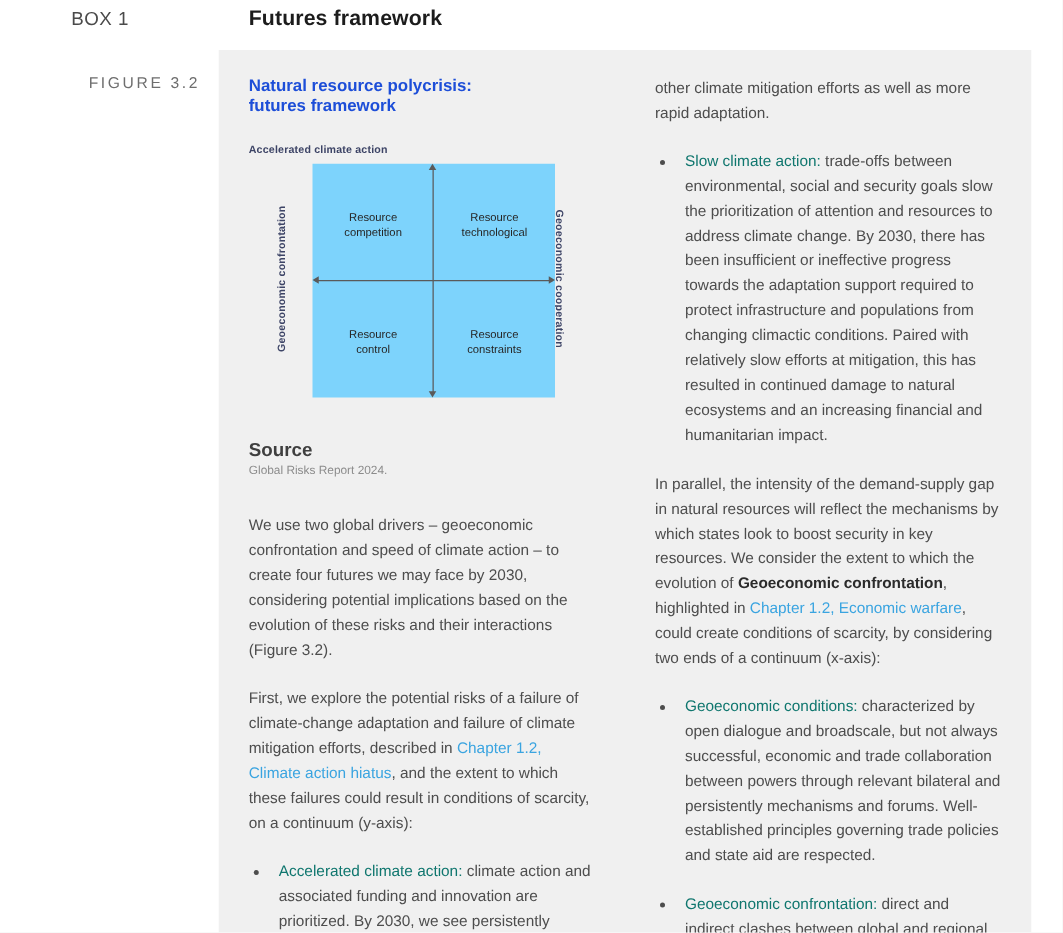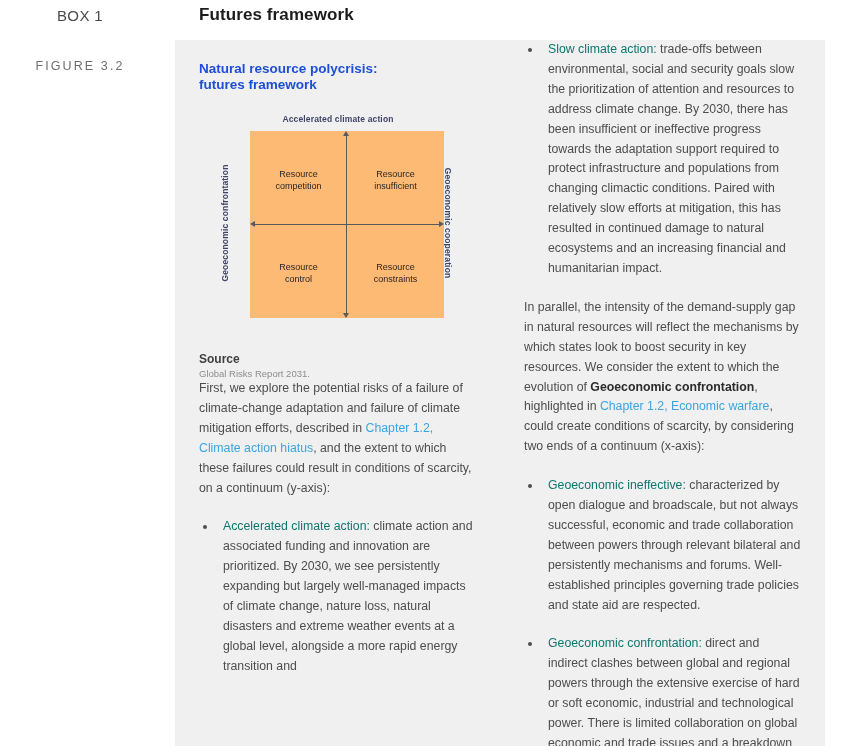--- a/index.html
+++ b/index.html
@@ -43,21 +43,21 @@
     color: #1c1c1c;
     letter-spacing: 0.1px;
   }
 
   
   .figure-label {
     position: absolute;
     left: 0;
     top: 59px;
     width: 160px;
-    text-align: center;
+    text-align: right;
     font-size: 12.5px;
     color: #6e6e6e;
     letter-spacing: 2.1px;
   }
 
   
   .panel {
     position: absolute;
     left: 175px;
     top: 40px;
@@ -92,21 +92,20 @@
   .diagram {
     position: relative;
     margin-top: 21px;
     width: 278px;
     height: 228px;
   }
   .axis-top-label,
   .axis-bottom-label {
     position: absolute;
     width: 278px;
-    text-align: center;
     font-size: 8.5px;
     font-weight: bold;
     color: #3d4466;
     letter-spacing: 0.15px;
   }
   .axis-top-label { top: 0px; left: 0; }
   .axis-bottom-label { top: 215px; left: 0; }
 
   .axis-left-label,
   .axis-right-label {
@@ -131,21 +130,21 @@
     text-align: center;
     transform: rotate(90deg);
   }
 
   .matrix {
     position: absolute;
     left: 51px;
     top: 17px;
     width: 194px;
     height: 187px;
-    background: #fdba74;
+    background: #7dd3fc;
   }
   .matrix .axis-h {
     position: absolute;
     left: 2px;
     top: 93px;
     width: 190px;
     height: 1px;
     background: #5a5a5a;
   }
   .matrix .axis-v {
@@ -193,21 +192,21 @@
     color: #262626;
   }
   .quad-tl { left: 0px;  top: 38px; }
   .quad-tr { left: 97px; top: 38px; }
   .quad-bl { left: 0px;  top: 131px; }
   .quad-br { left: 97px; top: 131px; }
 
   
   .source-heading {
     margin-top: 10px;
-    font-size: 12px;
+    font-size: 15px;
     font-weight: bold;
     color: #3f3f3f;
   }
   .source-text {
     margin-top: 2px;
     font-size: 9.5px;
     color: #8c8c8c;
   }
 
   
@@ -283,66 +282,68 @@
       <div class="arrow down"></div>
       <div class="arrow left"></div>
       <div class="arrow right"></div>
 
       <div class="quad quad-tl">
         <span>Resource</span><br>
         <span>competition</span>
       </div>
       <div class="quad quad-tr">
         <span>Resource</span><br>
-        <span>insufficient</span>
+        <span>technological</span>
       </div>
       <div class="quad quad-bl">
         <span>Resource</span><br>
         <span>control</span>
       </div>
       <div class="quad quad-br">
         <span>Resource</span><br>
         <span>constraints</span>
       </div>
     </div>
   </div>
 
   <div class="source-heading">Source</div>
-  <div class="source-text">Global Risks Report 2031.</div>
-
+  <div class="source-text">Global Risks Report 2024.</div>
+
+  <p class="body first-left">We use two global drivers – geoeconomic confrontation and speed of climate action – to create four futures we may face by 2030, considering potential implications based on the evolution of these risks and their interactions (Figure 3.2).</p>
 
   <p class="body">
     <span>First, we explore the potential risks of a failure of climate-change adaptation and failure of climate mitigation efforts, described in </span><a class="link" href="#">Chapter 1.2, Climate action hiatus</a><span>, and the extent to which these failures could result in conditions of scarcity, on a continuum (y-axis):</span>
   </p>
 
   <ul class="bullets">
     <li>
       <span class="dot"></span>
       <span class="lead">Accelerated climate action:</span><span> climate action and associated funding and innovation are prioritized. By 2030, we see persistently expanding but largely well-managed impacts of climate change, nature loss, natural disasters and extreme weather events at a global level, alongside a more rapid energy transition and</span>
     </li>
   </ul>
 </div>
 
 <div class="col-right">
 
+  <p class="body" style="margin-top:21px;">other climate mitigation efforts as well as more rapid adaptation.</p>
 
   <ul class="bullets">
     <li>
       <span class="dot"></span>
       <span class="lead">Slow climate action:</span><span> trade-offs between environmental, social and security goals slow the prioritization of attention and resources to address climate change. By 2030, there has been insufficient or ineffective progress towards the adaptation support required to protect infrastructure and populations from changing climactic conditions. Paired with relatively slow efforts at mitigation, this has resulted in continued damage to natural ecosystems and an increasing financial and humanitarian impact.</span>
     </li>
   </ul>
 
   <p class="body">
     <span>In parallel, the intensity of the demand-supply gap in natural resources will reflect the mechanisms by which states look to boost security in key resources. We consider the extent to which the evolution of </span><span class="strongtxt">Geoeconomic confrontation</span><span>, highlighted in </span><a class="link" href="#">Chapter 1.2, Economic warfare</a><span>, could create conditions of scarcity, by considering two ends of a continuum (x-axis):</span>
   </p>
 
   <ul class="bullets">
     <li>
       <span class="dot"></span>
-      <span class="lead">Geoeconomic ineffective:</span><span> characterized by open dialogue and broadscale, but not always successful, economic and trade collaboration between powers through relevant bilateral and persistently mechanisms and forums. Well-established principles governing trade policies and state aid are respected.</span>
+      <span class="lead">Geoeconomic conditions:</span><span> characterized by open dialogue and broadscale, but not always successful, economic and trade collaboration between powers through relevant bilateral and persistently mechanisms and forums. Well-established principles governing trade policies and state aid are respected.</span>
     </li>
     <li>
       <span class="dot"></span>
       <span class="lead">Geoeconomic confrontation:</span><span> direct and indirect clashes between global and regional powers through the extensive exercise of hard or soft economic, industrial and technological power. There is limited collaboration on global economic and trade issues and a breakdown or paralysis of mechanisms of cooperation, as well as alliances.</span>
     </li>
   </ul>
 </div>
 
 </body></html>

